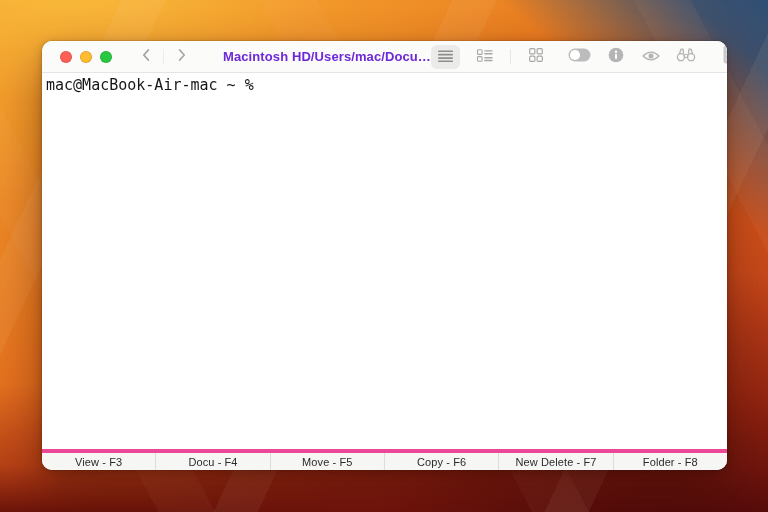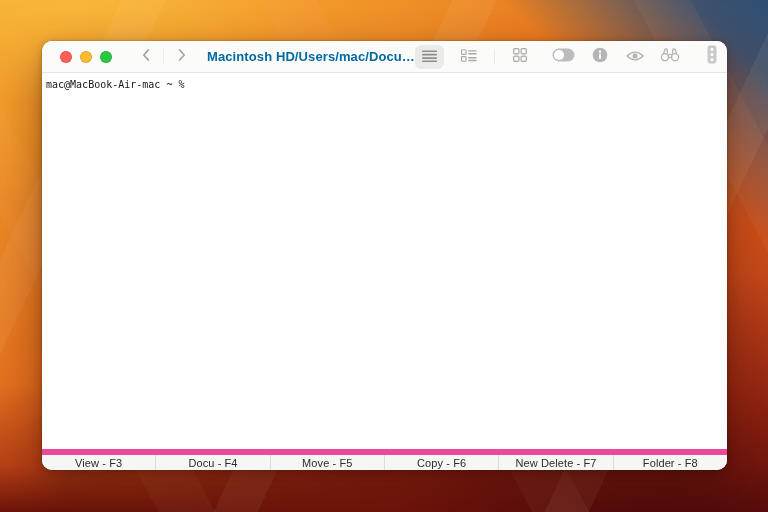--- a/index.html
+++ b/index.html
@@ -40,43 +40,43 @@
   .light { width:12px; height:12px; border-radius:50%; border:0.5px solid rgba(0,0,0,0.12); cursor:default; }
   .light.red   { background:#ff5f57; }
   .light.yellow{ background:#febc2e; }
   .light.green { background:#28c840; }
 
   .nav { display:flex; align-items:center; margin-left:26px; gap:9px; }
   .navbtn { display:flex; align-items:center; justify-content:center; width:16px; height:20px; }
   .nav-divider { width:1px; height:15px; background:#ececea; }
 
   .path-title {
-    margin-left:18px; font-size:13px; font-weight:700; color:#0369a1;
+    margin-left:34px; font-size:13px; font-weight:700; color:#6d28d9;
     letter-spacing:0.1px; white-space:nowrap;
   }
 
   
   .toolbar { margin-left:auto; display:flex; align-items:center; gap:15px; }
   .tbtn { display:flex; align-items:center; justify-content:center; height:24px; min-width:20px; }
   .tbtn.selected { background:#ebebe9; border-radius:6px; padding:0 7px; }
   .tb-divider { width:1px; height:15px; background:#e7e7e5; }
   .sp { margin-left:7px; }
 
   
   .terminal {
     flex:1 1 auto; background:#ffffff; padding:5px 4px 0 4px;
-    font-family:"DejaVu Sans Mono", monospace; font-size:10px; line-height:14px;
+    font-family:"DejaVu Sans Mono", monospace; font-size:15px; line-height:14px;
     color:#161616; cursor:text;
   }
   .tline { white-space:pre; }
   .cursor { display:inline-block; width:6px; height:11px; background:#000; margin-left:5px; vertical-align:-2px; }
 
   
   .fnbar {
-    flex:0 0 21px; display:flex; background:#f6f6f5; border-top:6px solid #ec4899;
+    flex:0 0 21px; display:flex; background:#f6f6f5; border-top:4px solid #ec4899;
   }
   .fnbtn {
     flex:1 1 0; display:flex; align-items:center; justify-content:center;
     font-size:11px; color:#2b2b2b; border-right:1px solid #dcdcda; cursor:default;
     letter-spacing:0.1px;
   }
   .fnbtn:last-child { border-right:none; }
 </style>
 </head>
 <body>

